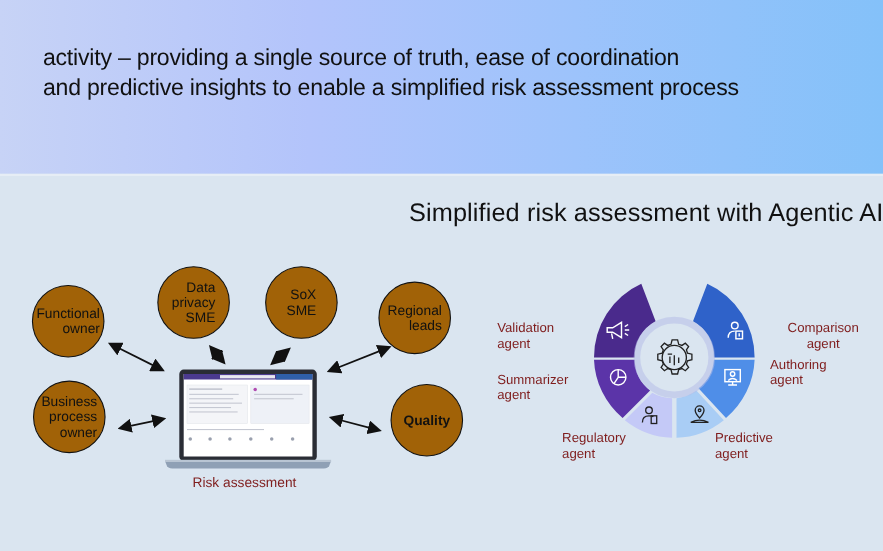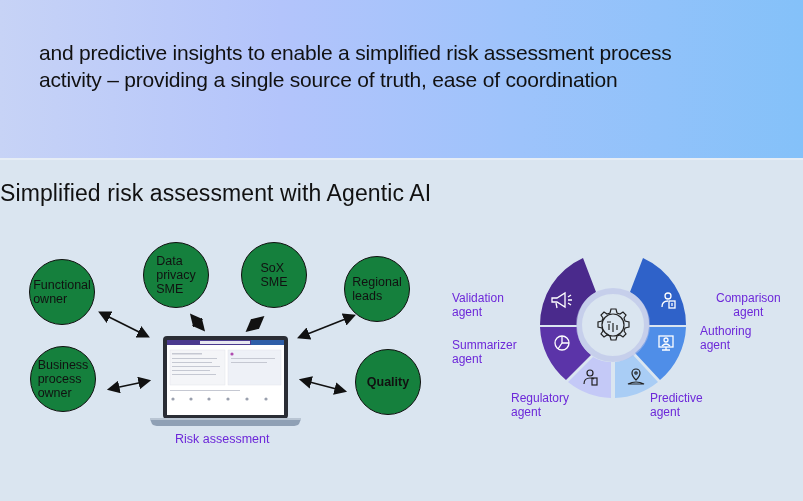--- a/index.html
+++ b/index.html
@@ -13,38 +13,38 @@
     .banner {
       position: absolute; left: 0; top: 0; width: 803px; height: 158px;
       background: linear-gradient(90deg, #c7d3f6 0%, #b3c4fb 35%, #9dc3fb 65%, #84c1f9 100%);
     }
     .banner-text {
       position: absolute; left: 39px; top: 39px; width: 740px;
       font-size: 21px; line-height: 27px; color: #111; letter-spacing: -0.2px;
     }
     .divider { position: absolute; left: 0; top: 158px; width: 803px; height: 2px; background: #e6edf5; }
     .title {
-      position: absolute; left: 0; top: 180px; width: 803px; text-align: left;
+      position: absolute; left: 0; top: 180px; width: 803px; text-align: right;
       font-size: 23px; color: #111; letter-spacing: 0.1px;
     }
     .circle {
-      position: absolute; border: 1.5px solid #111; border-radius: 50%; background: #15803d;
-      display: flex; align-items: center; justify-content: center; text-align: left;
+      position: absolute; border: 1.5px solid #111; border-radius: 50%; background: #a16207;
+      display: flex; align-items: center; justify-content: center; text-align: right;
       font-size: 12.5px; line-height: 14px; color: #111;
     }
-    .label { position: absolute; font-size: 12px; line-height: 14px; color: #6d28d9; }
+    .label { position: absolute; font-size: 12px; line-height: 14px; color: #7f1d1d; }
     svg.overlay { position: absolute; left: 0; top: 0; }
   </style>
 </head>
 <body>
 
 <div class="banner"></div>
 <div class="banner-text">
+  <div>activity – providing a single source of truth, ease of coordination</div>
   <div>and predictive insights to enable a simplified risk assessment process</div>
-  <div>activity – providing a single source of truth, ease of coordination</div>
 </div>
 <div class="divider"></div>
 
 <div class="title">Simplified risk assessment with Agentic AI</div>
 
 <svg class="overlay" width="803" height="501">
   <defs>
     <marker id="ah" markerWidth="8" markerHeight="8" refX="6" refY="4" orient="auto-start-reverse">
       <path d="M0,0 L8,4 L0,8 Z" fill="#111"></path>
     </marker>

